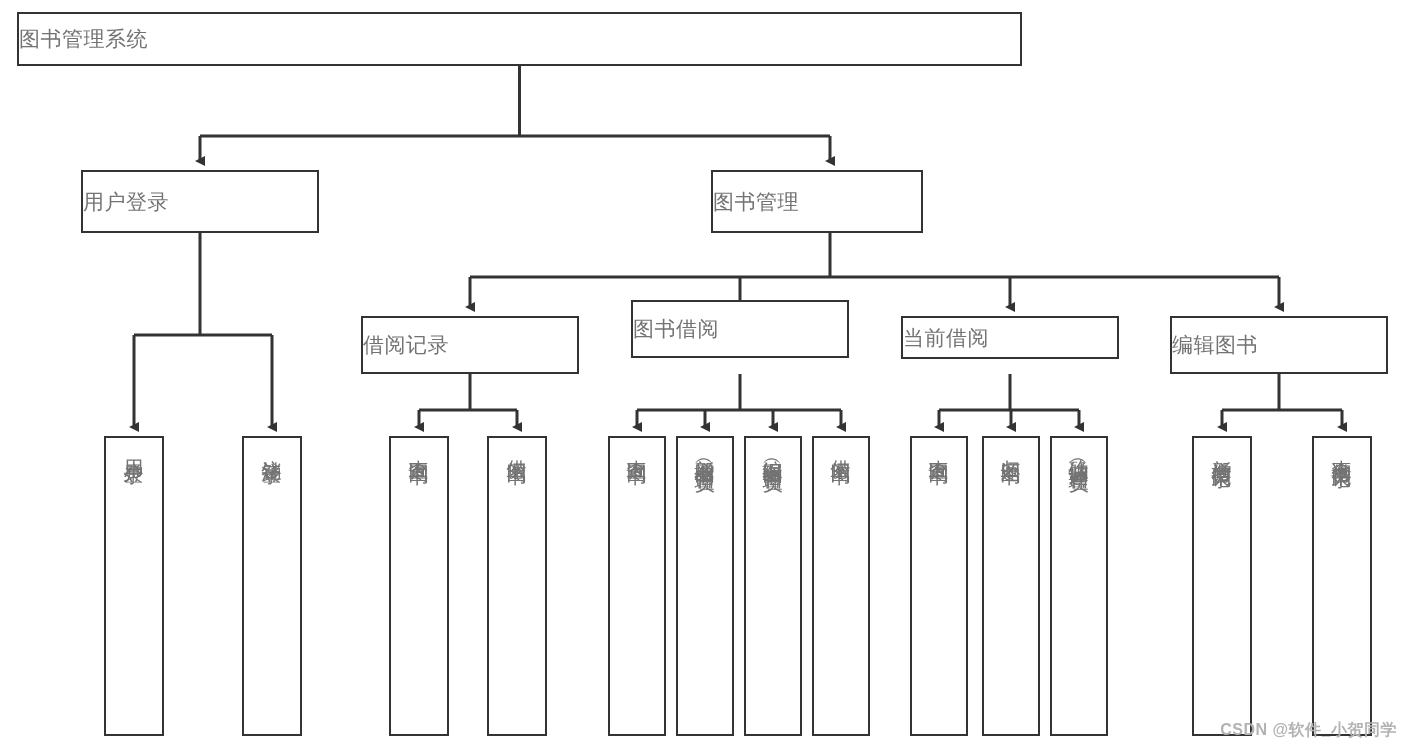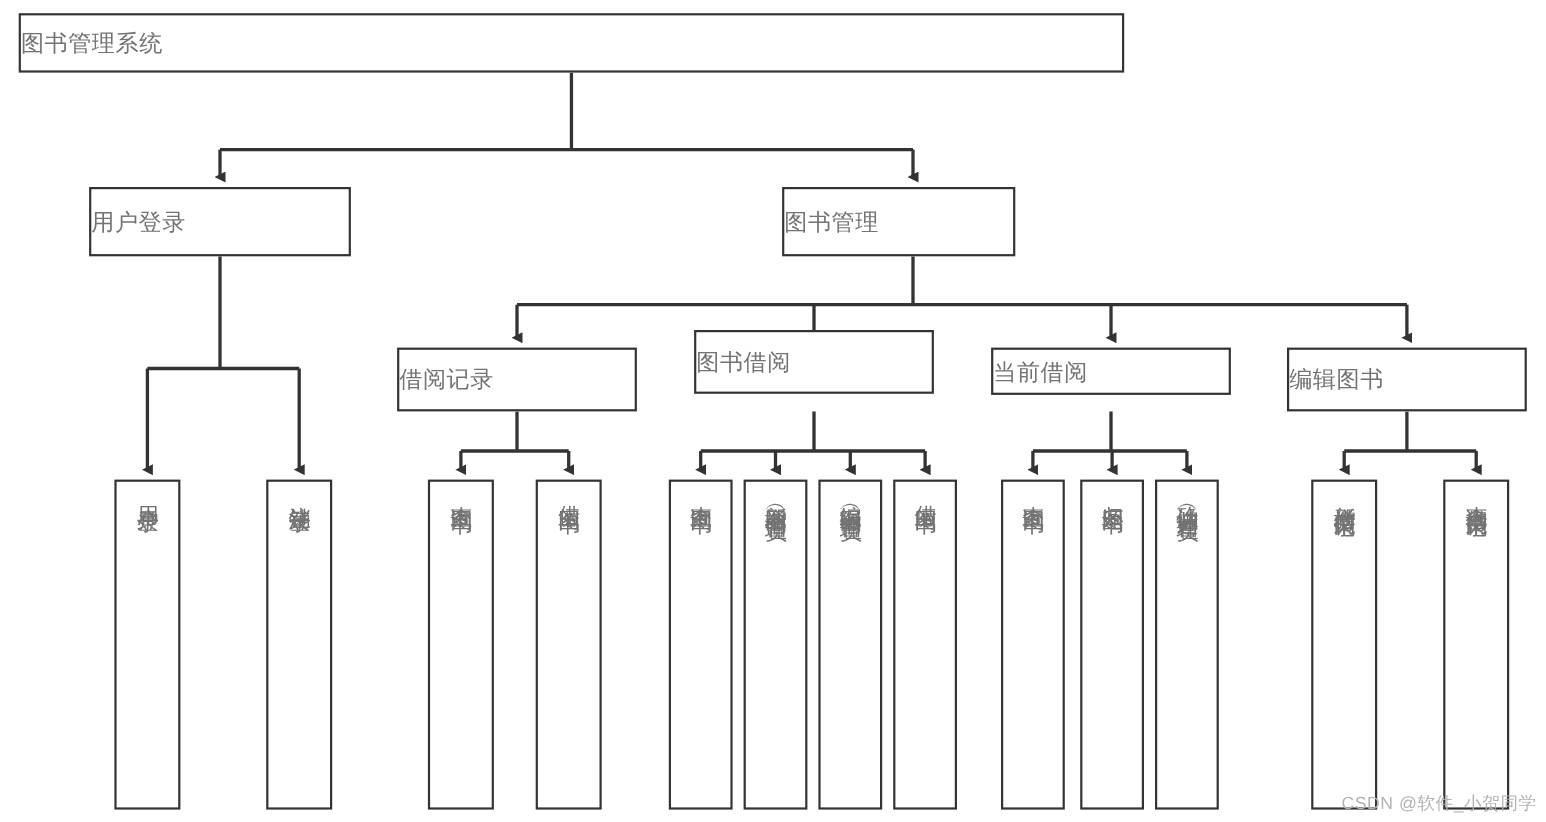--- a/index.html
+++ b/index.html
@@ -54,20 +54,21 @@
   }
   .watermark {
     position: absolute;
     right: 8px;
     bottom: 6px;
     font-size: 16px;
     color: #b3b3b3;
     letter-spacing: 0.5px;
     white-space: nowrap;
     user-select: none;
+    font-weight: bold;
   }
 </style>
 </head>
 <body>
 
 <div id="diagram-root">
   <svg class="connector-layer" viewBox="0 0 1405 747" width="1405" height="747" xmlns="http://www.w3.org/2000/svg">
     <defs>
       <marker id="arrowhead" markerWidth="10" markerHeight="10" refX="5" refY="5" orient="auto" markerUnits="userSpaceOnUse">
         <path d="M 0 0 L 10 0 L 5 10 Z" fill="#333333"></path>

